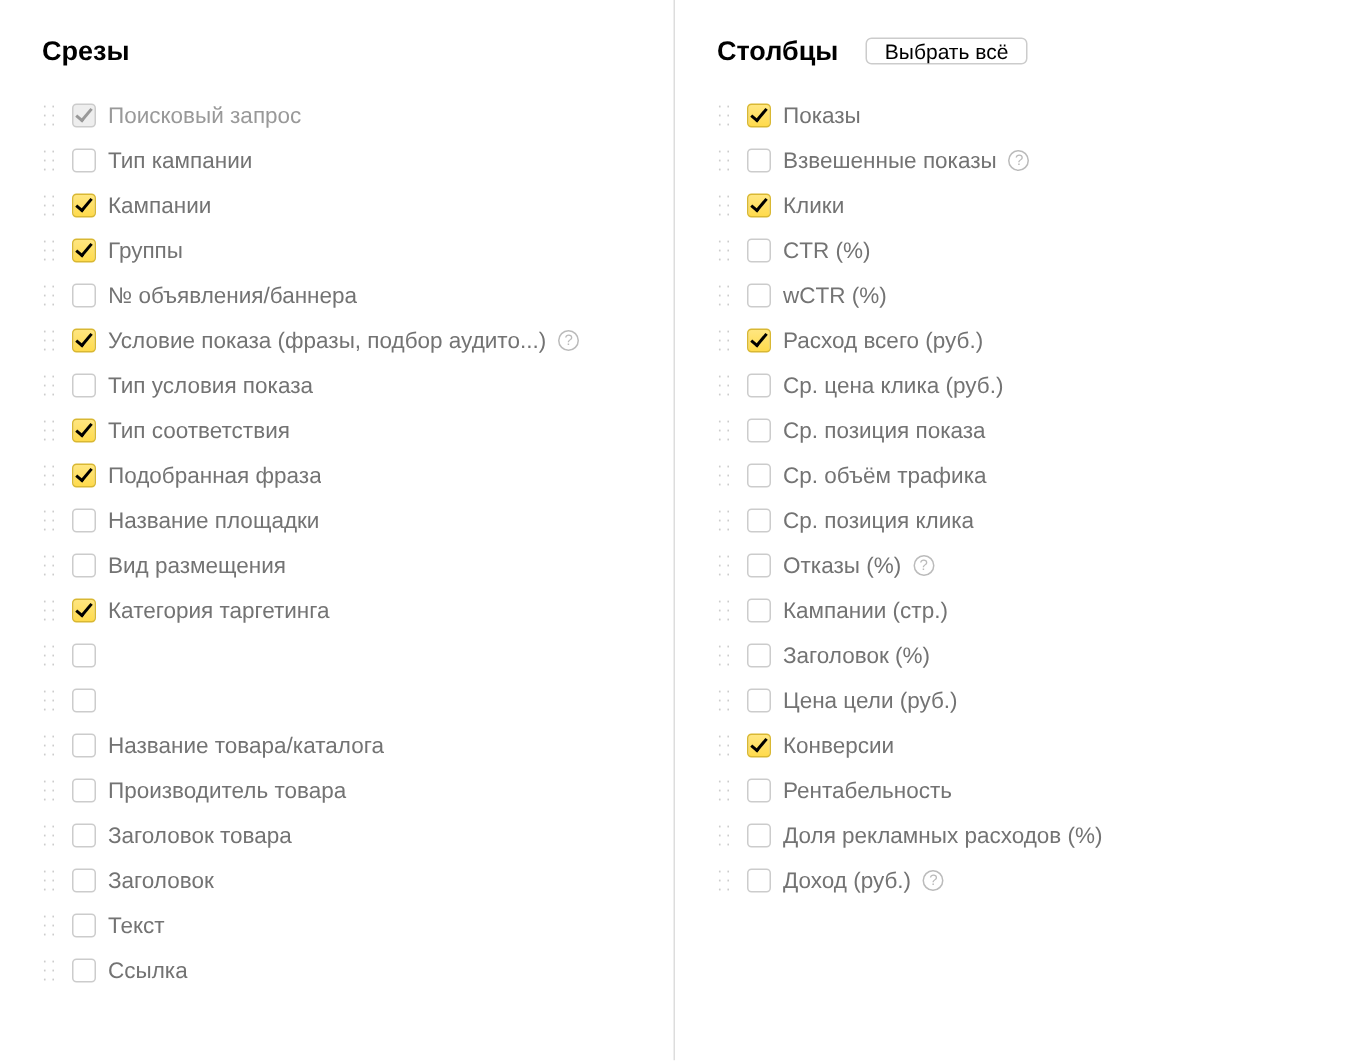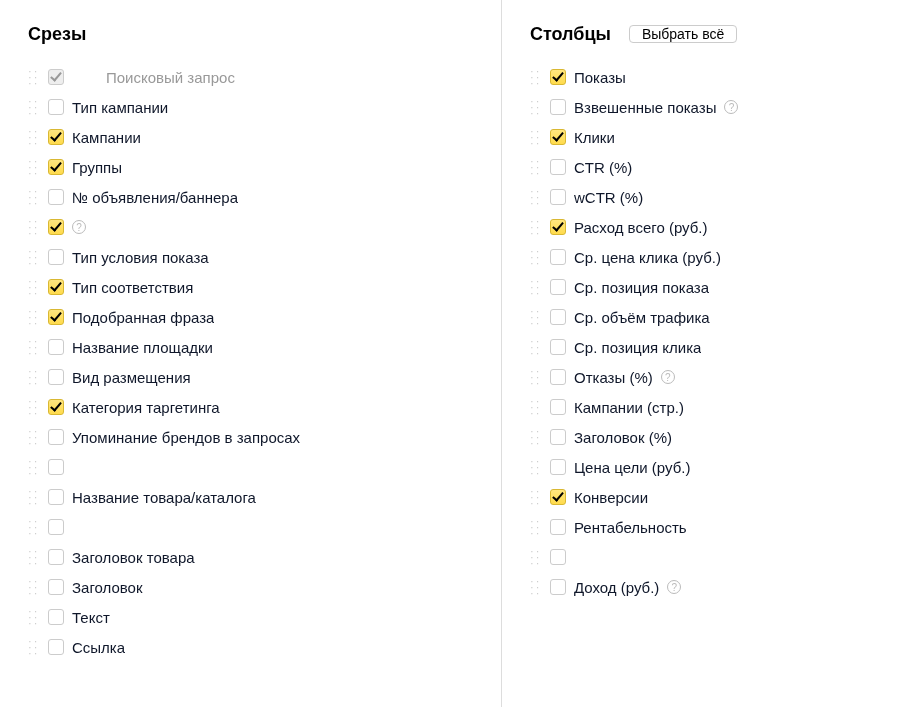--- a/index.html
+++ b/index.html
@@ -13,21 +13,21 @@
   }
   .container {
     display: flex;
     width: 100%;
     height: 100%;
   }
   .panel {
     padding: 20px 20px 10px 28px;
   }
   .panel-left {
-    width: 502px;
+    width: 450px;
     border-right: 1px solid #ddd;
   }
   .panel-right {
     flex: 1;
   }
   .panel-header {
     display: flex;
     align-items: center;
     gap: 18px;
     margin-bottom: 14px;
@@ -96,28 +96,27 @@
     border-color: #ccc;
     cursor: not-allowed;
   }
   .checkbox.checked.disabled {
     background: #eee;
   }
   .checkbox.checked.disabled::after {
     border-color: #999;
   }
   .item-label {
-    color: #0f172a;
+    color: #737373;
     white-space: nowrap;
     overflow: hidden;
     text-overflow: ellipsis;
   }
   .item-label.disabled {
     color: #999;
-    margin-left: 34px;
   }
   .help-icon {
     width: 14px;
     height: 14px;
     border: 1px solid #bbb;
     border-radius: 50%;
     color: #bbb;
     font-size: 10px;
     line-height: 13px;
     text-align: center;
@@ -156,20 +155,21 @@
           <span class="item-label">Группы</span>
         </div>
         <div class="item-row">
           <span class="drag-handle"></span>
           <span class="checkbox"></span>
           <span class="item-label">№ объявления/баннера</span>
         </div>
         <div class="item-row">
           <span class="drag-handle"></span>
           <span class="checkbox checked"></span>
+          <span class="item-label">Условие показа (фразы, подбор аудито...)</span>
           <span class="help-icon"></span>
         </div>
         <div class="item-row">
           <span class="drag-handle"></span>
           <span class="checkbox"></span>
           <span class="item-label">Тип условия показа</span>
         </div>
         <div class="item-row">
           <span class="drag-handle"></span>
           <span class="checkbox checked"></span>
@@ -191,34 +191,34 @@
           <span class="item-label">Вид размещения</span>
         </div>
         <div class="item-row">
           <span class="drag-handle"></span>
           <span class="checkbox checked"></span>
           <span class="item-label">Категория таргетинга</span>
         </div>
         <div class="item-row">
           <span class="drag-handle"></span>
           <span class="checkbox"></span>
-          <span class="item-label">Упоминание брендов в запросах</span>
         </div>
         <div class="item-row">
           <span class="drag-handle"></span>
           <span class="checkbox"></span>
         </div>
         <div class="item-row">
           <span class="drag-handle"></span>
           <span class="checkbox"></span>
           <span class="item-label">Название товара/каталога</span>
         </div>
         <div class="item-row">
           <span class="drag-handle"></span>
           <span class="checkbox"></span>
+          <span class="item-label">Производитель товара</span>
         </div>
         <div class="item-row">
           <span class="drag-handle"></span>
           <span class="checkbox"></span>
           <span class="item-label">Заголовок товара</span>
         </div>
         <div class="item-row">
           <span class="drag-handle"></span>
           <span class="checkbox"></span>
           <span class="item-label">Заголовок</span>
@@ -319,20 +319,21 @@
           <span class="item-label">Конверсии</span>
         </div>
         <div class="item-row">
           <span class="drag-handle"></span>
           <span class="checkbox"></span>
           <span class="item-label">Рентабельность</span>
         </div>
         <div class="item-row">
           <span class="drag-handle"></span>
           <span class="checkbox"></span>
+          <span class="item-label">Доля рекламных расходов (%)</span>
         </div>
         <div class="item-row">
           <span class="drag-handle"></span>
           <span class="checkbox"></span>
           <span class="item-label">Доход (руб.)</span>
           <span class="help-icon"></span>
         </div>
       </div>
   </div>
 </div>

